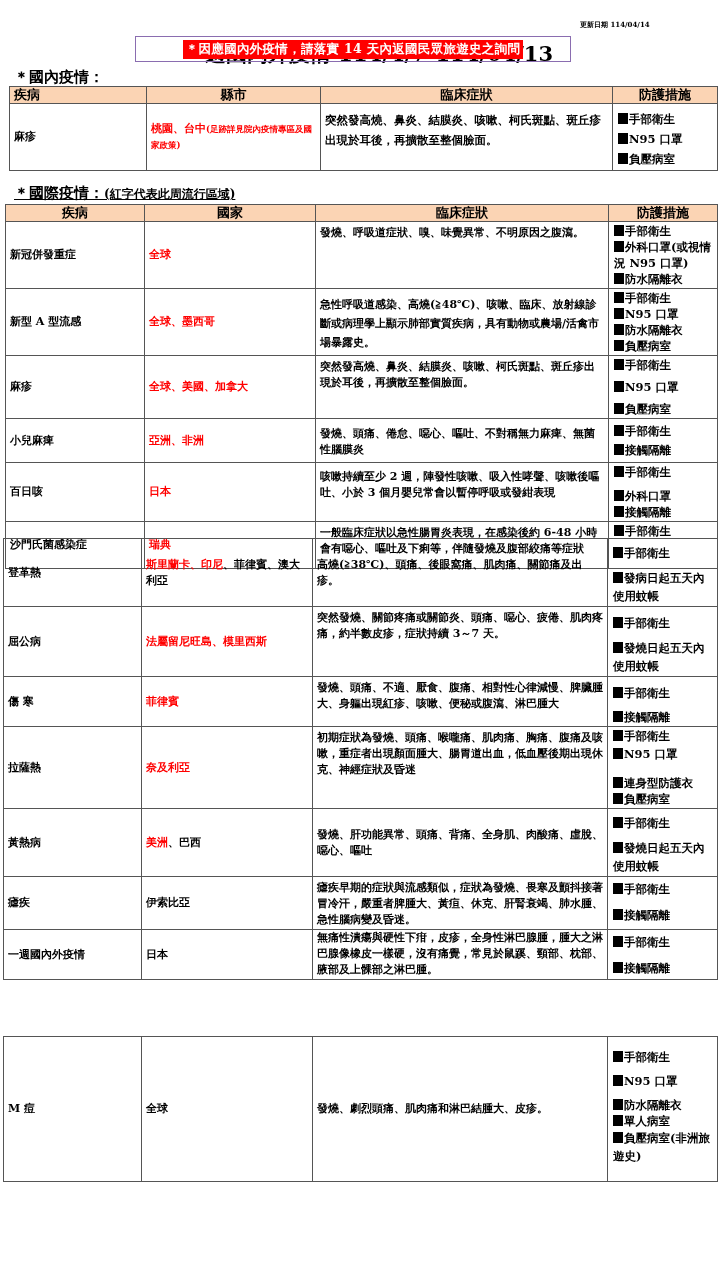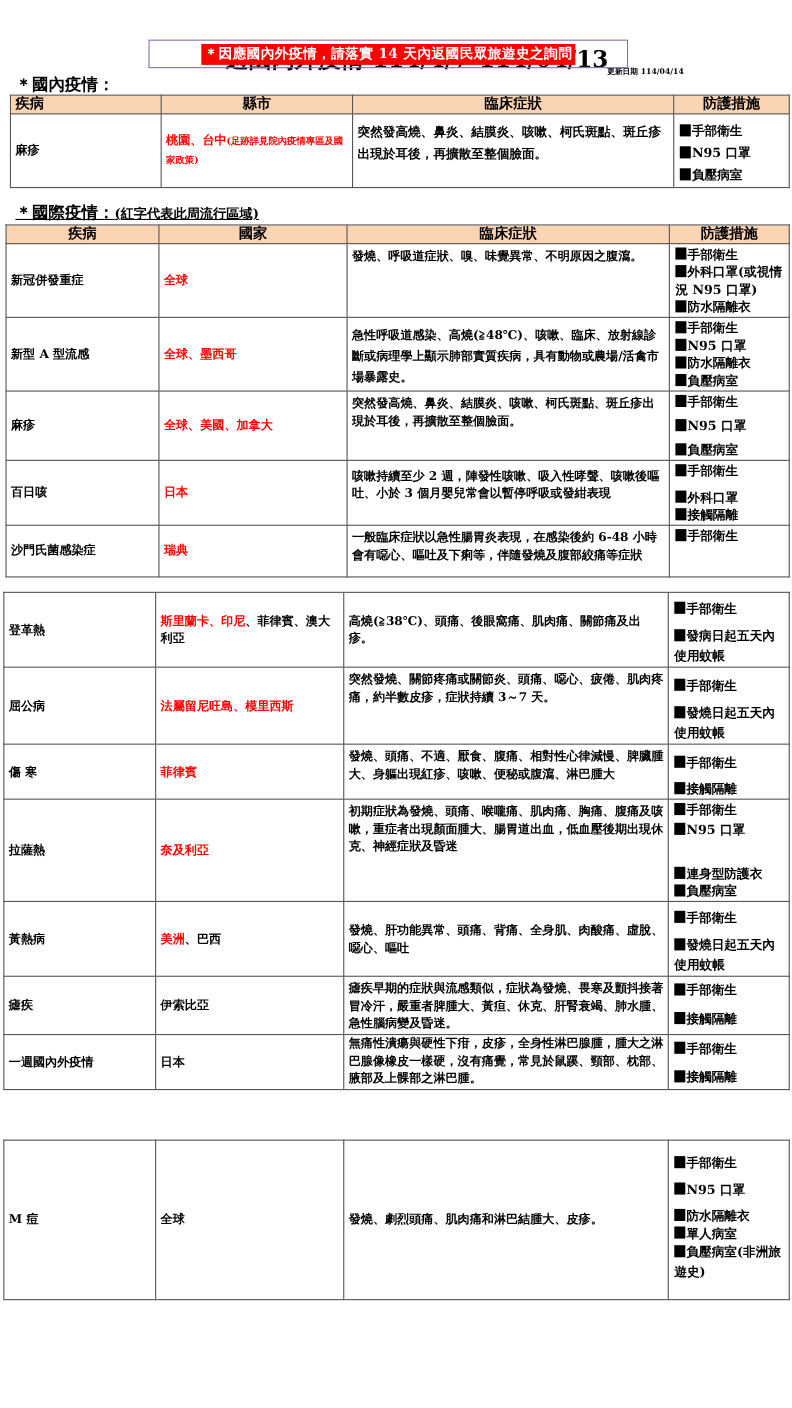--- a/index.html
+++ b/index.html
@@ -1,19 +1,19 @@
 <!DOCTYPE html>
 <html><head>
 <meta charset="utf-8">
 <style>
   * { box-sizing: border-box; margin: 0; padding: 0; }
   html, body { width: 720px; height: 1280px; background: #ffffff; overflow: hidden; }
   body { font-family: "DejaVu Serif", "Liberation Serif", serif; color: #000; position: relative; font-weight: bold; }
   .title { position: absolute; top: 8px; left: 184px; font-size: 21px; font-weight: bold; letter-spacing: 0px; white-space: nowrap; margin-top: 32px; }
-  .update { position: absolute; top: 20px; left: 552px; font-size: 7px; white-space: nowrap; margin-top: 40px; }
+  .update { position: absolute; top: 20px; left: 580px; font-size: 7px; white-space: nowrap; }
   .notice-box { position: absolute; top: 36px; left: 135px; width: 436px; height: 26px; border: 1px solid #8a6db0; display: flex; align-items: center; justify-content: center; }
   .notice { background: #ff0000; color: #ffffff; font-size: 12.5px; padding: 1px 3px; white-space: nowrap; letter-spacing: 0.3px; }
   .section-title { position: absolute; font-size: 15px; white-space: nowrap; }
   .section-title .sub { font-size: 12px; }
   table { position: absolute; border-collapse: collapse; table-layout: fixed; }
   td, th { border: 1px solid #555; vertical-align: middle; font-size: 11px; line-height: 16px; padding: 1px 4px; }
   th { background: #fbd4b4; font-weight: bold; font-size: 13px; line-height: 16px; padding: 0 4px; text-align: center; }
   th.left { text-align: left; }
   td.sym { vertical-align: top; padding-top: 3px; }
   td.prot { vertical-align: top; padding: 1px 2px 1px 5px; font-size: 11.5px; }
@@ -103,20 +103,29 @@
   <tr style="height:52px">
     <td>麻疹</td>
     <td><span class="red">全球、美國、加拿大</span><span></span></td>
     <td class="sym">突然發高燒、鼻炎、結膜炎、咳嗽、柯氏斑點、斑丘疹出現於耳後，再擴散至整個臉面。</td>
     <td class="prot">
       <span class="pi"><span class="sq"></span><span>手部衛生</span></span>
       <span class="pi gap"><span class="sq"></span><span>N95 口罩</span></span>
       <span class="pi gap"><span class="sq"></span><span>負壓病室</span></span>
     </td>
   </tr>
+  <tr style="height:44px">
+    <td>小兒麻痺</td>
+    <td><span class="red">亞洲、非洲</span><span></span></td>
+    <td style="padding-top:3px">發燒、頭痛、倦怠、噁心、嘔吐、不對稱無力麻痺、無菌性腦膜炎</td>
+    <td class="prot" style="vertical-align:middle">
+      <span class="pi"><span class="sq"></span><span>手部衛生</span></span>
+      <span class="pi gap" style="margin-top:3px"><span class="sq"></span><span>接觸隔離</span></span>
+    </td>
+  </tr>
   <tr style="height:55px">
     <td>百日咳</td>
     <td><span class="red">日本</span><span></span></td>
     <td class="sym" style="padding-top:6px">咳嗽持續至少 2 週，陣發性咳嗽、吸入性哮聲、咳嗽後嘔吐、小於 3 個月嬰兒常會以暫停呼吸或發紺表現</td>
     <td class="prot">
       <span class="pi"><span class="sq"></span><span>手部衛生</span></span>
       <span class="pi gap" style="margin-top:8px"><span class="sq"></span><span>外科口罩</span></span>
       <span class="pi"><span class="sq"></span><span>接觸隔離</span></span>
     </td>
   </tr>
@@ -166,21 +175,21 @@
       <span class="pi gap" style="margin-top:8px"><span class="sq"></span><span>接觸隔離</span></span>
     </td>
   </tr>
   <tr style="height:78px">
     <td>拉薩熱</td>
     <td><span class="red">奈及利亞</span><span></span></td>
     <td class="sym">初期症狀為發燒、頭痛、喉嚨痛、肌肉痛、胸痛、腹痛及咳嗽，重症者出現顏面腫大、腸胃道出血，低血壓後期出現休克、神經症狀及昏迷</td>
     <td class="prot">
       <span class="pi"><span class="sq"></span><span>手部衛生</span></span>
       <span class="pi gap" style="margin-top:2px"><span class="sq"></span><span>N95 口罩</span></span>
-      <span class="pi gap" style="margin-top:24px"><span class="sq"></span><span>連身型防護衣</span></span>
+      <span class="pi gap" style="margin-top:13px"><span class="sq"></span><span>連身型防護衣</span></span>
       <span class="pi"><span class="sq"></span><span>負壓病室</span></span>
     </td>
   </tr>
   <tr style="height:65px">
     <td>黃熱病</td>
     <td><span class="red">美洲</span><span>、巴西</span></td>
     <td>發燒、肝功能異常、頭痛、背痛、全身肌、肉酸痛、虛脫、噁心、嘔吐</td>
     <td class="prot" style="padding-top:6px">
       <span class="pi"><span class="sq"></span><span>手部衛生</span></span>
       <span class="pi gap" style="margin-top:8px;line-height:18px"><span class="sq"></span><span>發燒日起五天內使用蚊帳</span></span>

